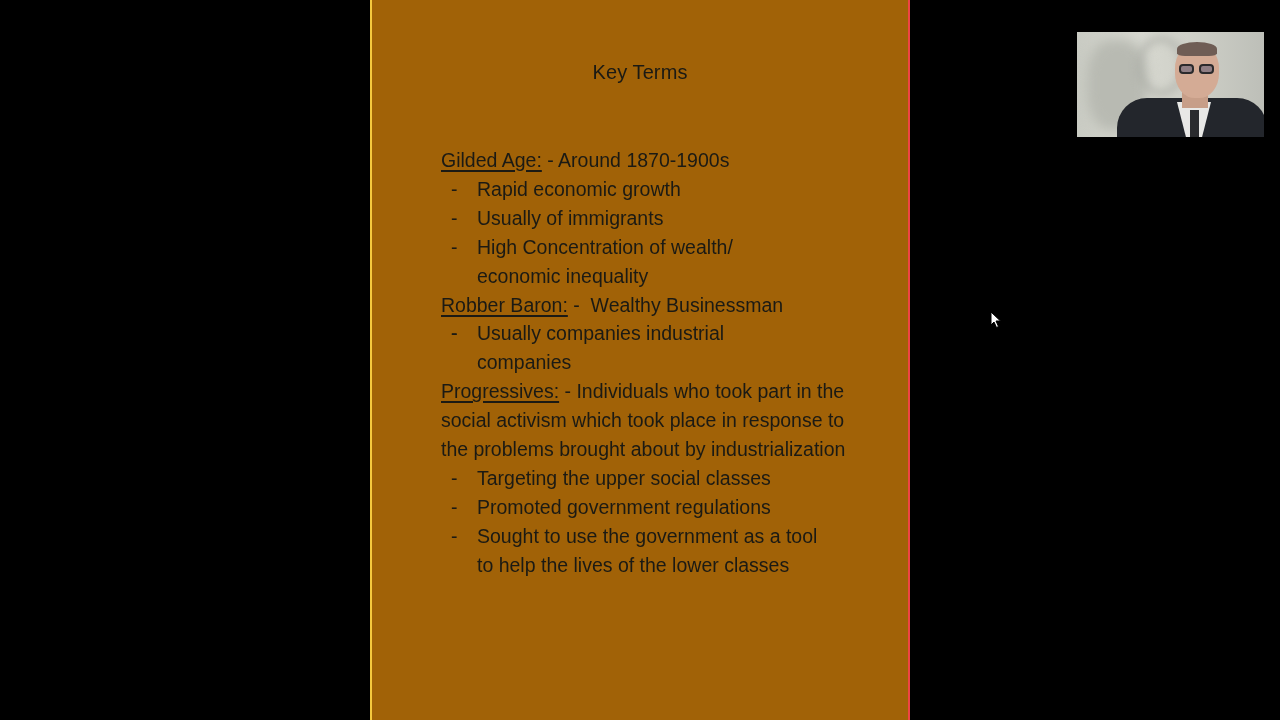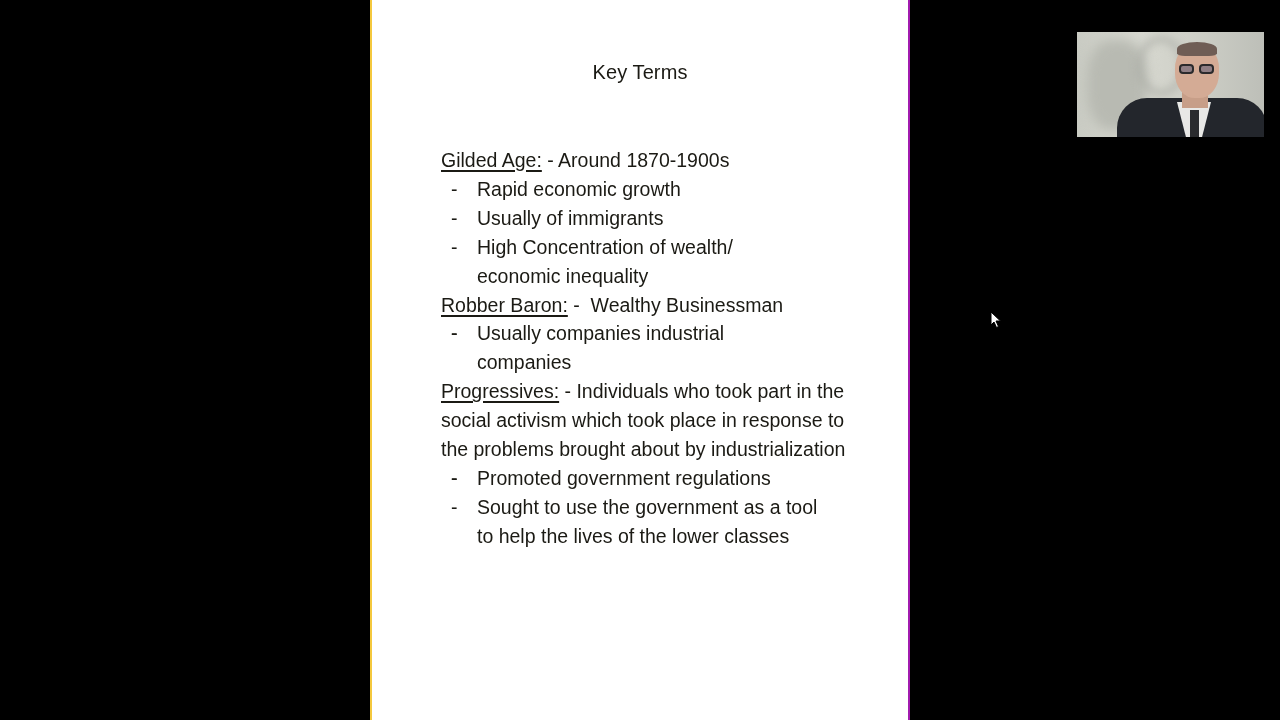--- a/index.html
+++ b/index.html
@@ -16,24 +16,24 @@
       width: 1280px;
       height: 720px;
       background: #000;
     }
     .slide {
       position: absolute;
       left: 370px;
       top: 0;
       width: 540px;
       height: 720px;
-      background: #ffffff;
+      background: #a16207;
       box-sizing: border-box;
       border-left: 2px solid #f4c83e;
-      border-right: 2px solid #a21caf;
+      border-right: 2px solid #ef4444;
     }
     .slide-title {
       position: absolute;
       left: 0;
       right: 0;
       top: 61px;
       text-align: center;
       font-size: 20px;
       color: #1b1a14;
       letter-spacing: 0.1px;
@@ -185,21 +185,21 @@
           <li><span class="dash">-</span></li>
           <li style="width:320px"><span class="dash">-</span><span>Usually companies industrial companies</span></li>
         </ul>
       </div>
 
       <div class="term-block">
         <div class="para" style="width:405px">
           <span class="term">Progressives:</span><span> - Individuals who took part in the social activism which took place in response to the problems brought about by industrialization</span>
         </div>
         <ul class="bullets">
-          <li><span class="dash">-</span></li>
+          <li><span class="dash">-</span><span>Targeting the upper social classes</span></li>
           <li><span class="dash">-</span><span>Promoted government regulations</span></li>
           <li style="width:350px"><span class="dash">-</span><span>Sought to use the government as a tool to help the lives of the lower classes</span></li>
         </ul>
       </div>
 
     </div>
   </div>
 
   <div class="webcam">
     <div class="bg-blob"></div>

